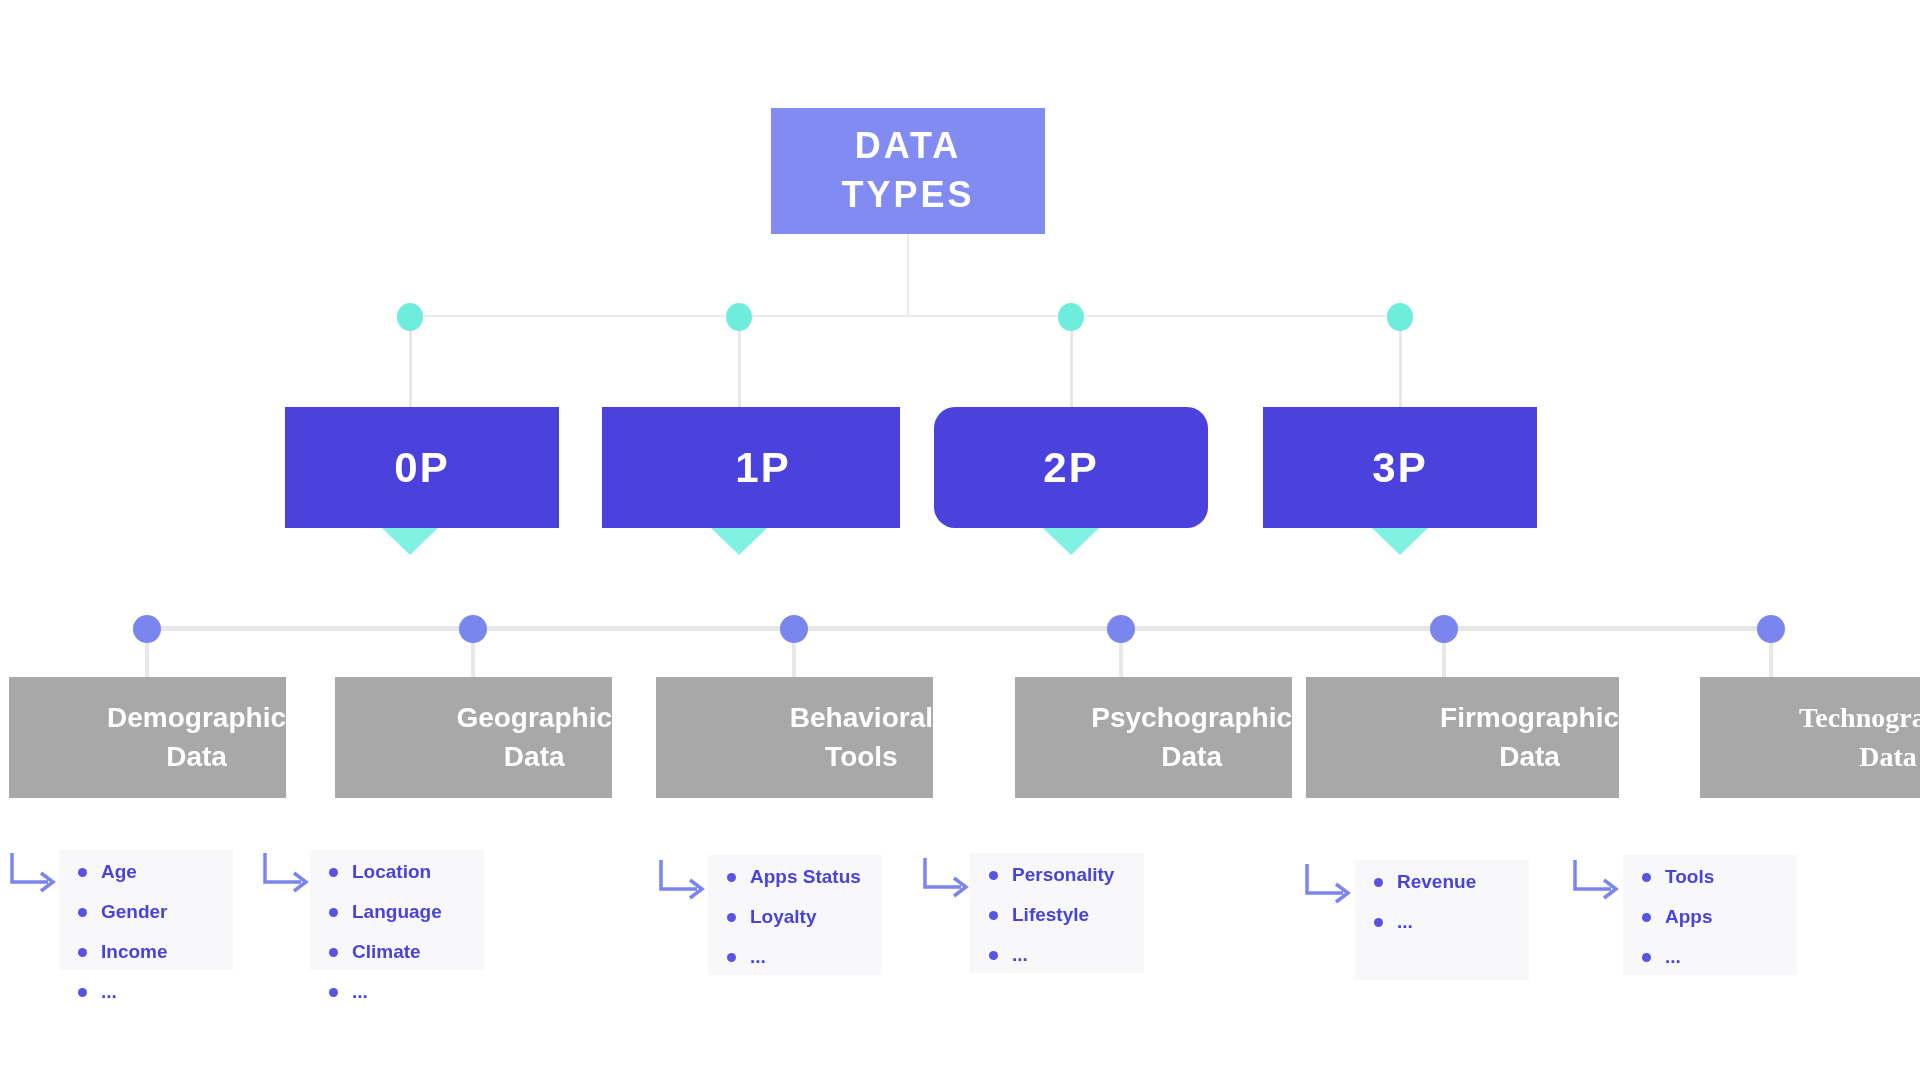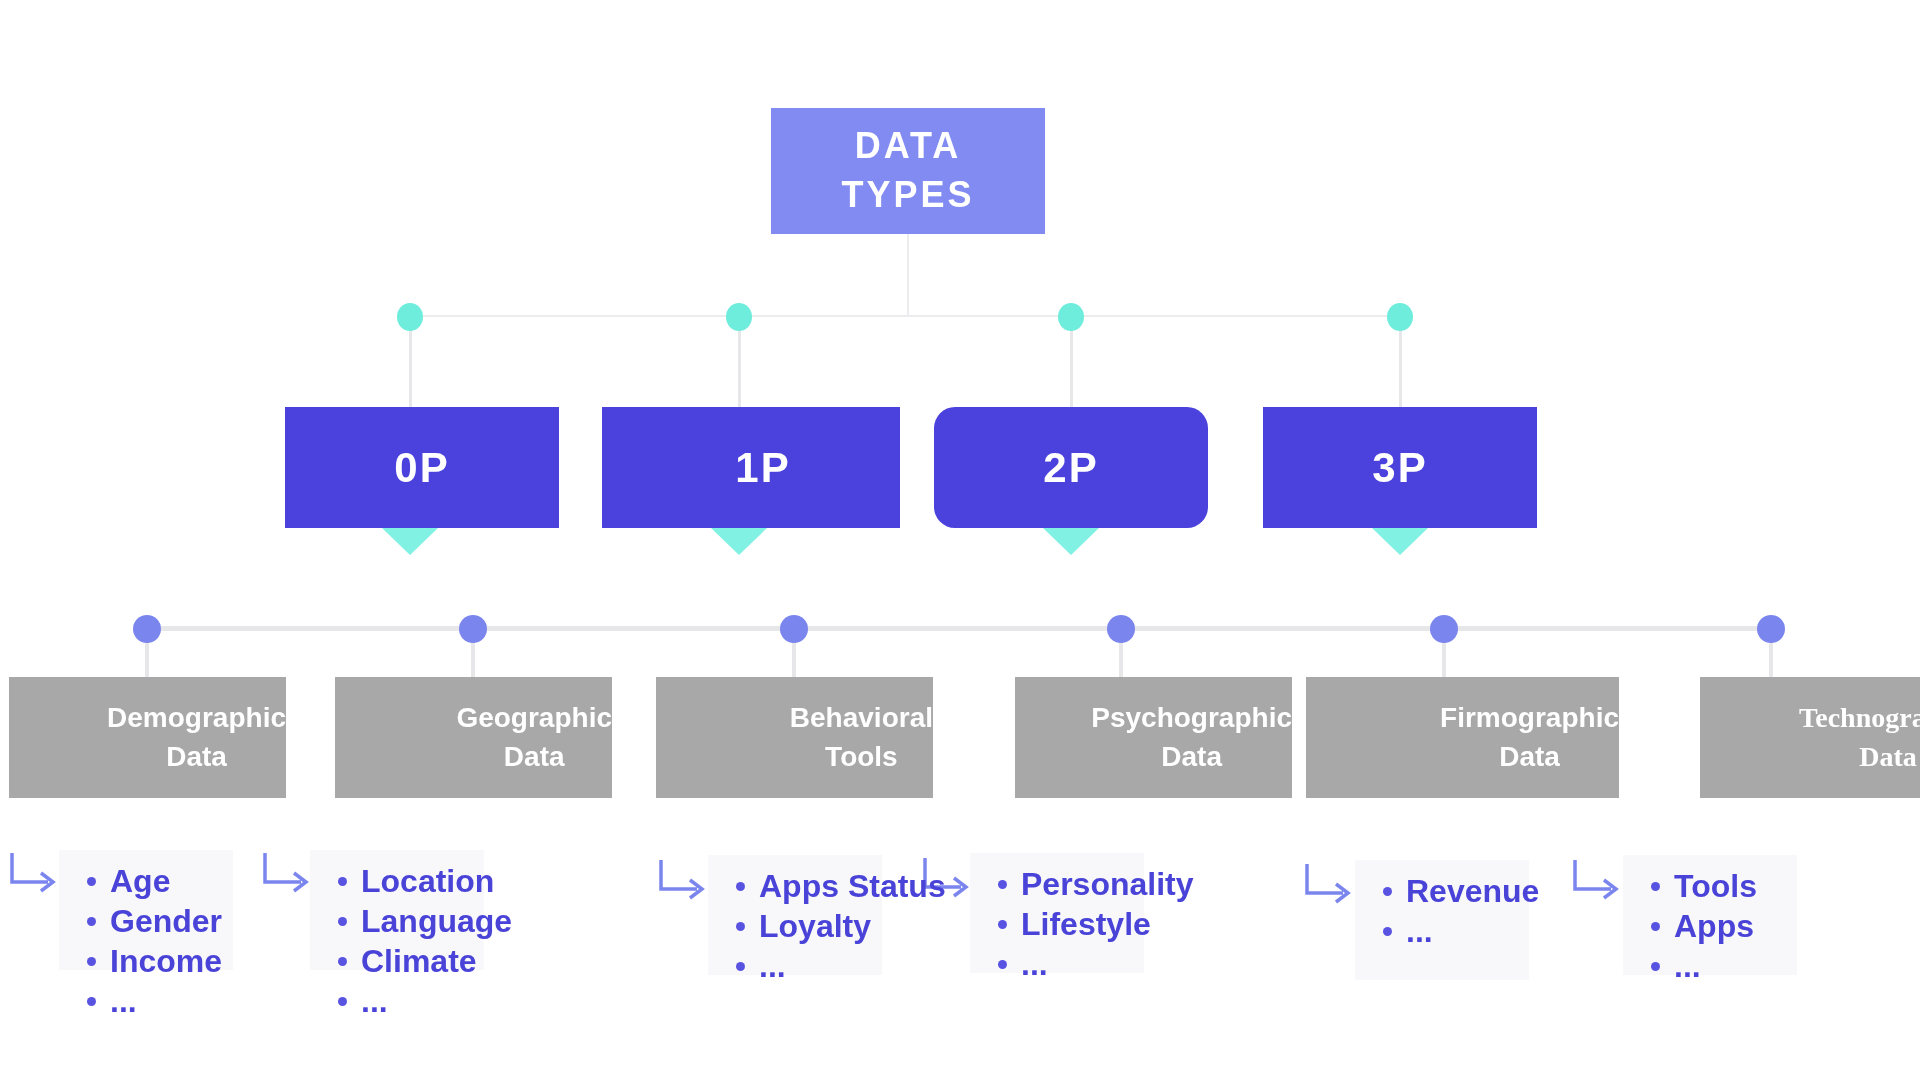--- a/index.html
+++ b/index.html
@@ -46,22 +46,22 @@
     border-left:28px solid transparent;border-right:28px solid transparent;
     border-top:27px solid var(--teal-triangle);transform:translateX(-50%);
   }
   .gbox{
     position:absolute;width:277px;height:121px;top:677px;
     background:var(--category-box);color:#ffffff;display:flex;align-items:center;justify-content:flex-end;
     font-size:28px;text-align:center;line-height:1.38;white-space:pre-line;
   }
   .listbg{position:absolute;width:174px;height:120px;background:var(--list-bg);}
   .list{
-    position:absolute;margin:9px;padding:0;list-style:none;width:220px;
-    color:var(--list-text);font-size:32px;
+    position:absolute;margin:0;padding:0;list-style:none;width:220px;
+    color:var(--list-text);font-size:19px;
   }
   .list li{display:flex;align-items:center;height:40px;}
   .bullet{
     width:9px;height:9px;border-radius:50%;background:var(--list-bullet);
     margin:0 14px 0 5px;flex:0 0 auto;
   }
   .arrow{position:absolute;width:50px;height:40px;}
   .arrow svg{display:block;}
 </style>
 </head>

